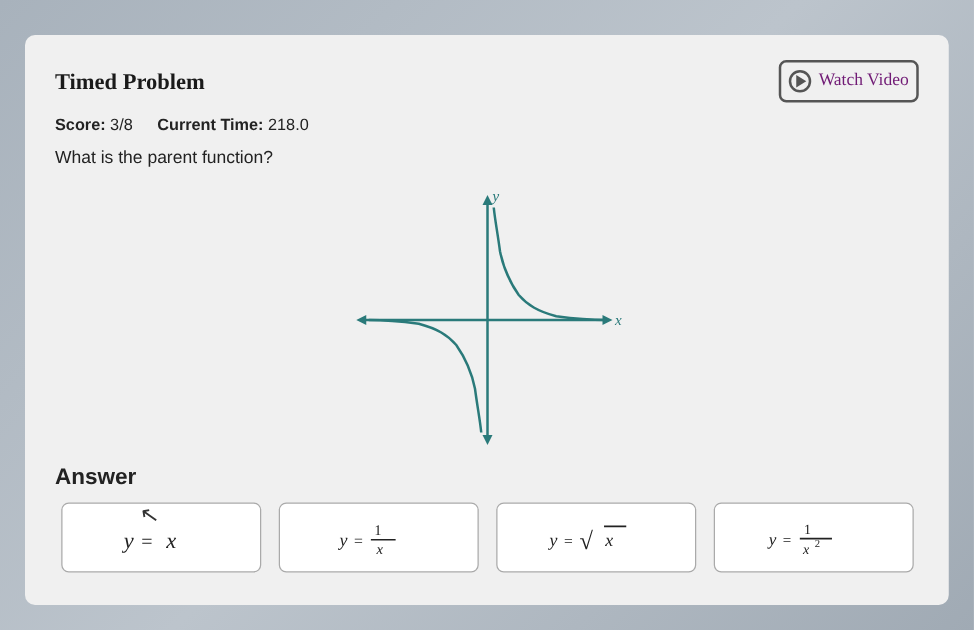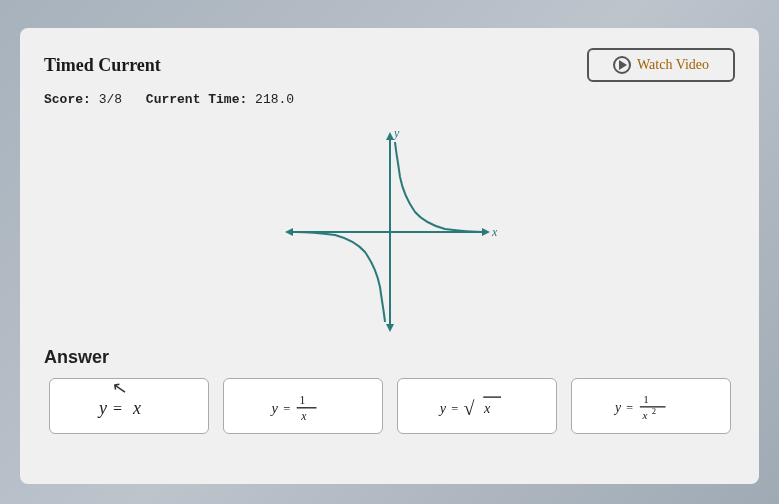--- a/index.html
+++ b/index.html
@@ -72,25 +72,25 @@
       align-items: center;
       gap: 12px;
     }
 
     .watch-video-btn {
       display: flex;
       align-items: center;
       gap: 6px;
       border: 2px solid #555;
       border-radius: 6px;
-      padding: 6px 24px;
+      padding: 6px 6px;
       background: transparent;
       cursor: pointer;
       font-size: 14px;
-      color: #a16207;
+      color: #701a75;
       font-family: Georgia, serif;
     }
 
     .play-circle {
       width: 18px;
       height: 18px;
       border-radius: 50%;
       border: 2px solid #555;
       display: flex;
       align-items: center;
@@ -116,21 +116,21 @@
       font-weight: bold;
       cursor: pointer;
       font-family: Georgia, serif;
     }
 
     
     .score-line {
       font-size: 13px;
       color: #222;
       margin-bottom: 10px;
-      font-family: Liberation Mono, monospace;
+      font-family: Liberation Sans, sans-serif;
     }
 
     .score-label { font-weight: bold; }
     .time-label { font-weight: bold; margin-left: 16px; }
 
     
     .question {
       font-size: 14px;
       color: #222;
       margin-bottom: 8px;
@@ -198,38 +198,39 @@
 </head>
 <body>
 
 <div class="bg-overlay"></div>
 <div class="bg-shape-left"></div>
 <div class="bg-shape-right"></div>
 
 <div class="main-card">
 
   <div class="top-bar">
-    <span class="title">Timed Current</span>
+    <span class="title">Timed Problem</span>
     <div class="top-right">
       <button class="watch-video-btn">
         <div class="play-circle">
           <div class="play-triangle"></div>
         </div>
         <span>Watch Video</span>
       </button>
     </div>
   </div>
 
   <div class="score-line">
     <span class="score-label">Score:</span>
     <span>3/8</span>
     <span class="time-label">Current Time:</span>
     <span>218.0</span>
   </div>
 
+  <div class="question">What is the parent function?</div>
 
   <div class="graph-area">
 
     <div class="cursor-arrow">↖</div>
 
     <svg class="graph-svg" viewBox="0 0 220 210" xmlns="http://www.w3.org/2000/svg">
 
       <line x1="10" y1="105" x2="205" y2="105" stroke="#2a7a7a" stroke-width="2"></line>
 
       <polygon points="210,105 202,101 202,109" fill="#2a7a7a"></polygon>

